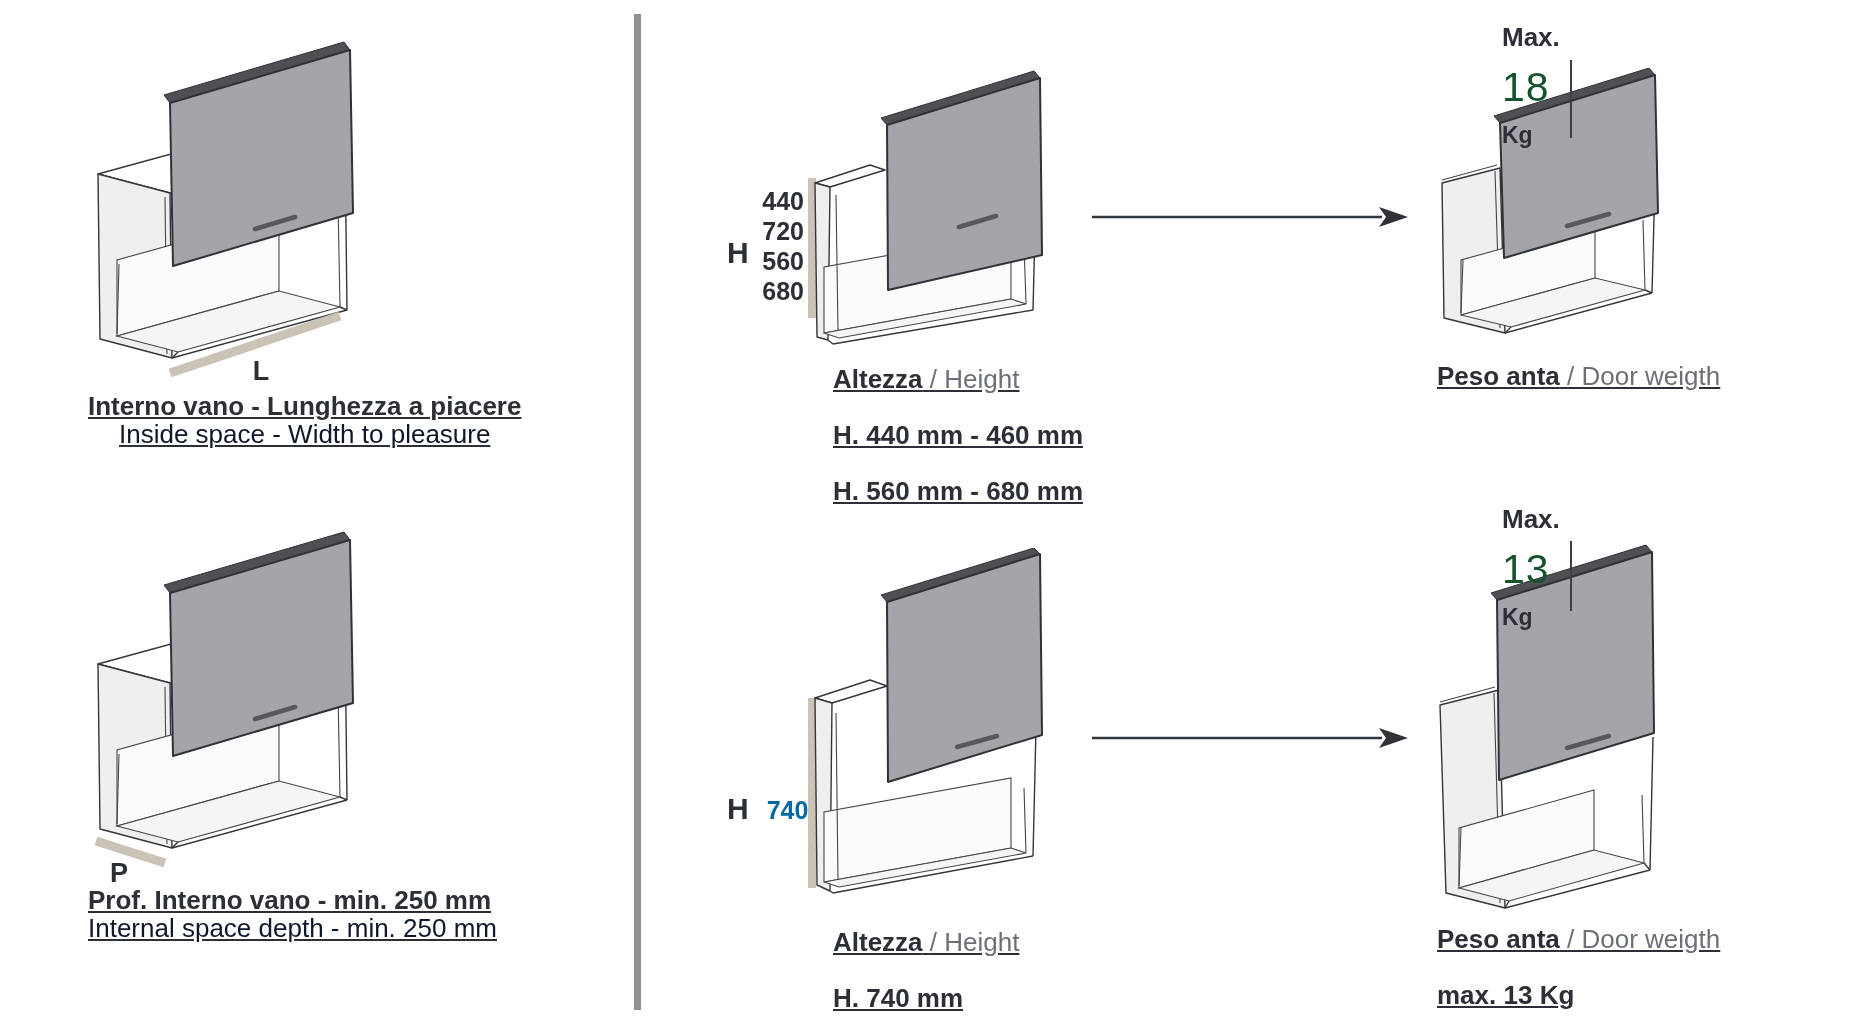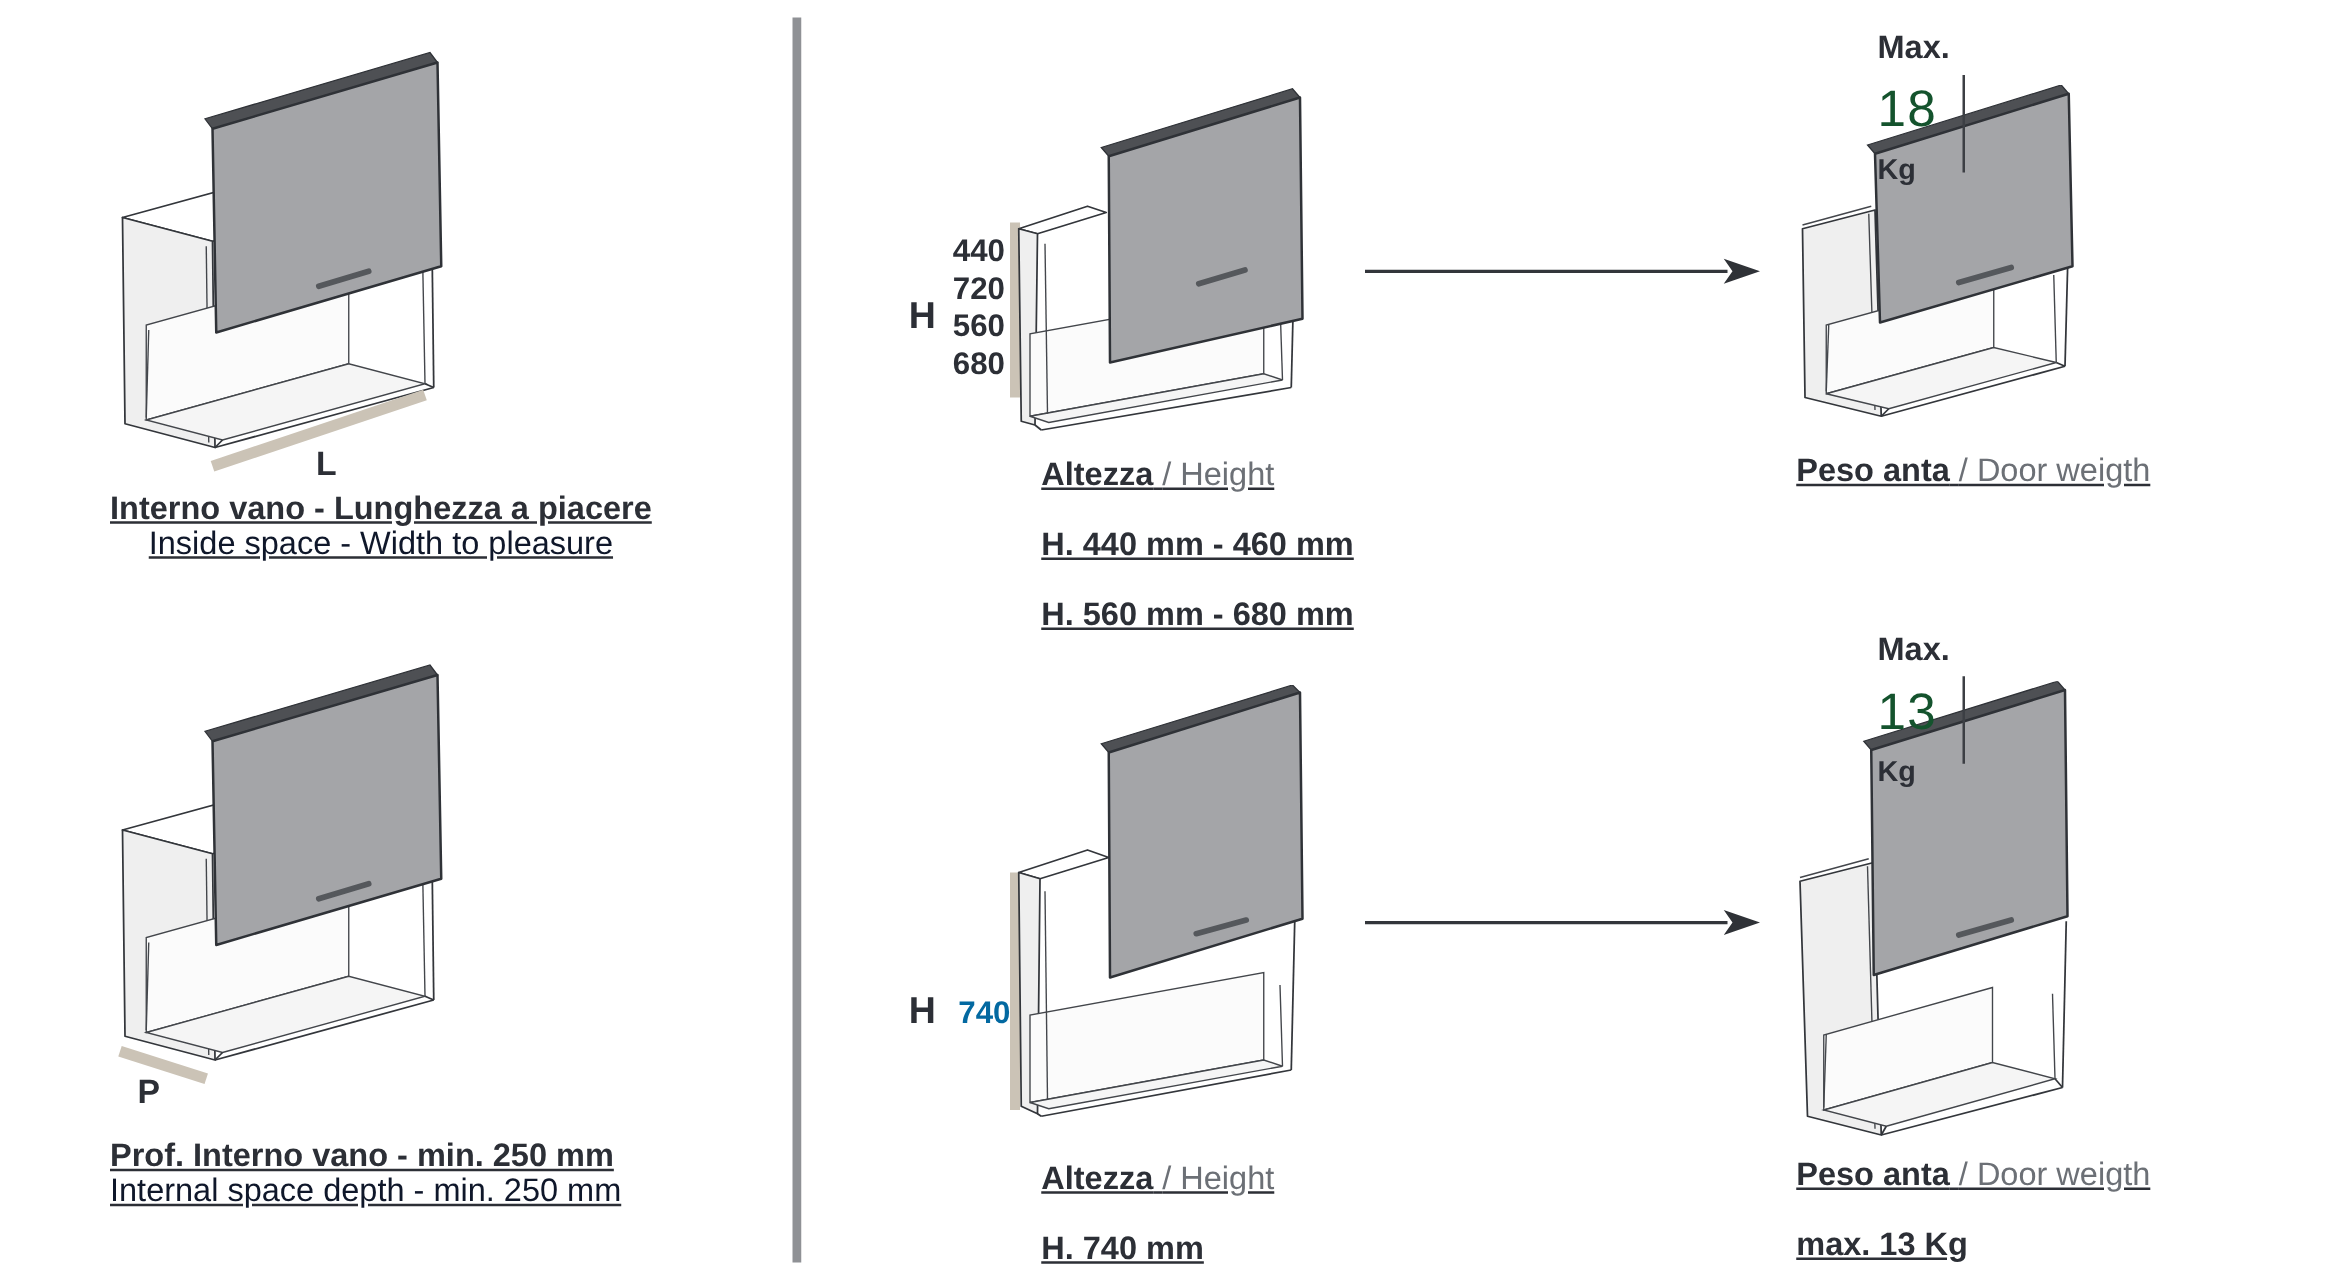--- a/index.html
+++ b/index.html
@@ -91,21 +91,21 @@
     </g>
     <g>
       <polygon class="strip" points="79,55 259,2 265,10 85,63"></polygon>
       <polygon class="door" points="85,63 265,10 268,173 88,226"></polygon>
       <line class="handle" x1="170" y1="189" x2="210" y2="177"></line>
     </g>
     <line class="dimbar" x1="11" y1="311" x2="80" y2="333"></line>
     <text class="dimtext" x="34" y="352" text-anchor="middle">P</text>
   </svg>
 
-  <div class="abs caption" style="left:88px;top:910px;">
+  <div class="abs caption" style="left:88px;top:886px;">
     <div class="it">Prof. Interno vano - min. 250 mm</div>
     <div class="plain">Internal space depth - min. 250 mm</div>
   </div>
 
   <div class="abs hletter" style="left:727px;top:236px;">H</div>
   <div class="abs hvals" style="left:722px;top:186px;width:82px;">
     <div>440</div>
     <div>720</div>
     <div>560</div>
     <div>680</div>

